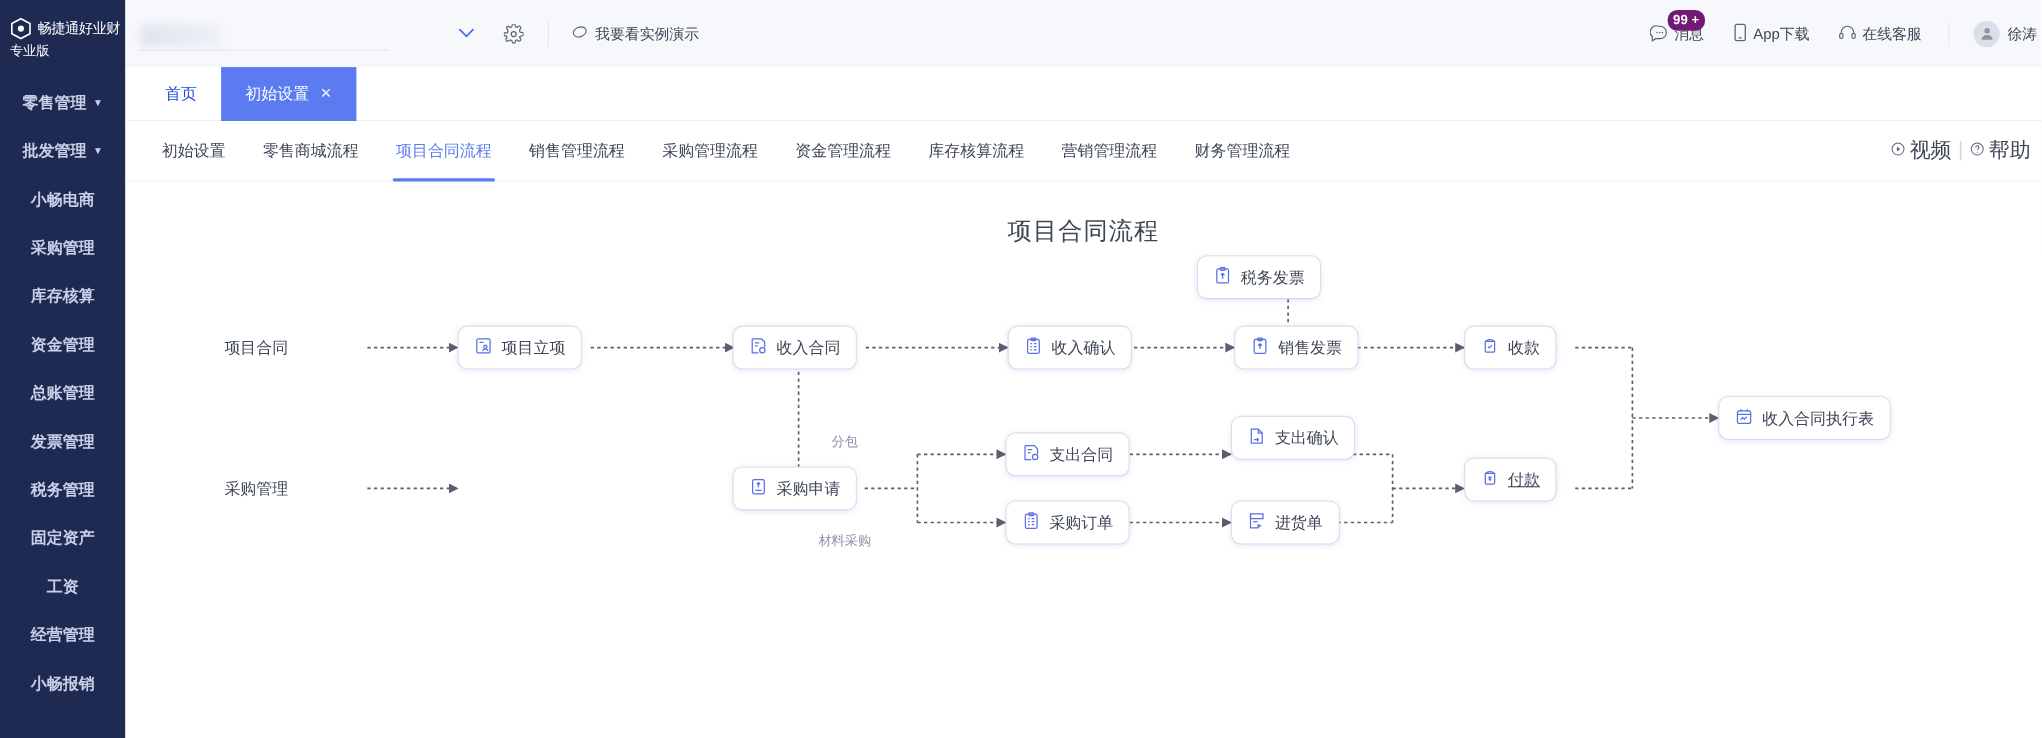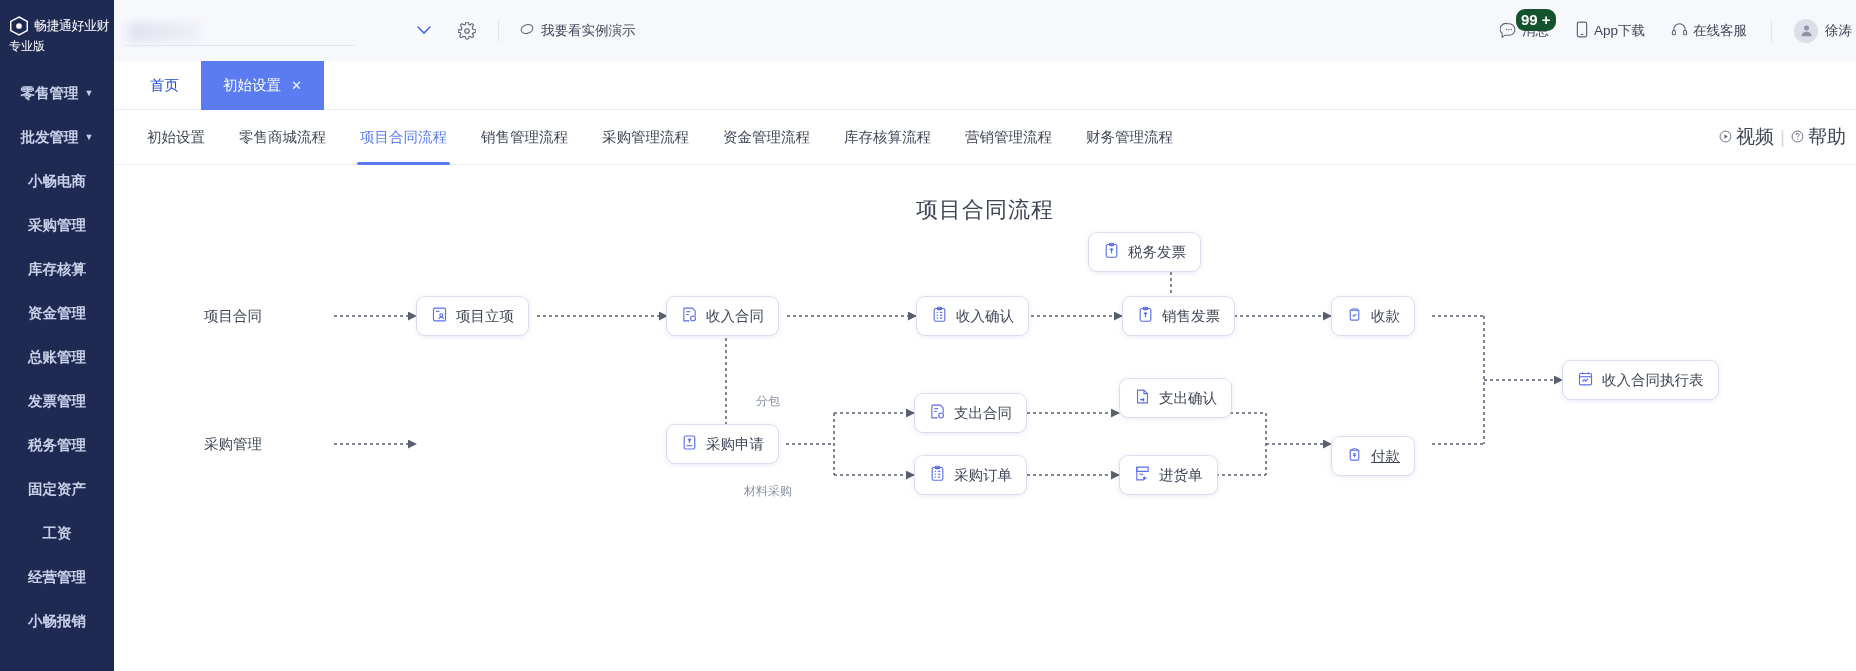--- a/index.html
+++ b/index.html
@@ -49,22 +49,22 @@
   .search-line { position:absolute; left:0; bottom:0; width:228px; height:1px; background:#e2e5ee; }
   .chev-btn { margin-left:50px; color:#4a6ee0; font-size:13px; cursor:pointer; }
   .gear-btn { margin-left:26px; color:#555f74; cursor:pointer; display:flex; align-items:center;}
   .vline { width:1px; height:22px; background:#e3e6ef; margin-left:22px; }
   .demo-link { margin-left:20px; display:flex; align-items:center; gap:6px;
     color:#3f4656; font-size:13.5px; cursor:pointer; }
   .topbar-right { margin-left:auto; display:flex; align-items:center; padding-right:4px; }
   .tr-item { display:flex; align-items:center; gap:5px; color:#3f4656; font-size:13.5px;
     margin-left:26px; cursor:pointer; position:relative; }
   .badge {
-    position:absolute; top:-12px; left:16px; background:#14532d; color:#fff;
-    font-size:15px; line-height:1; padding:3px 5px 4px; border-radius:9px;
+    position:absolute; top:-12px; left:16px; background:#701a75; color:#fff;
+    font-size:12px; line-height:1; padding:3px 5px 4px; border-radius:9px;
     font-weight:bold; white-space:nowrap;
   }
   .avatar-sep { width:1px; height:22px; background:#e3e6ef; margin-left:24px; }
   .avatar {
     width:24px; height:24px; border-radius:50%; background:#dcdfe8;
     margin-left:22px; display:flex; align-items:center; justify-content:center;
   }
   .user-name { color:#3f4656; font-size:13.5px; margin-left:7px; white-space:nowrap;}
 
   
@@ -523,21 +523,21 @@
           <svg width="17" height="17" viewBox="0 0 24 24" fill="none" stroke="#5a6ee8" stroke-width="1.6">
             <path d="M4 3h16v6H4z"></path>
               <path d="M4 3v18h10"></path>
               <line x1="7.5" y1="13" x2="13" y2="13"></line>
             <path d="M18 18.6h-5M13 18.6l2.2-2.2M13 18.6l2.2 2.2"></path>
           </svg>
         </span>
         <span>进货单</span>
       </div>
 
-      <div class="node" style="left:1218px; top:212px;text-decoration:underline;">
+      <div class="node" style="left:1218px; top:192px;text-decoration:underline;">
         <span>
           <svg width="17" height="17" viewBox="0 0 24 24" fill="none" stroke="#5a6ee8" stroke-width="1.6">
             <path d="M6 6h12v12a2 2 0 01-2 2H8a2 2 0 01-2-2z"></path>
               <path d="M7.5 6c0-1.2 2-2.2 4.5-2.2S16.5 4.8 16.5 6"></path>
             <path d="M10 11h4M10 13.4h4M12 11v5"></path>
           </svg>
         </span>
         <span>付款</span>
       </div>
 

